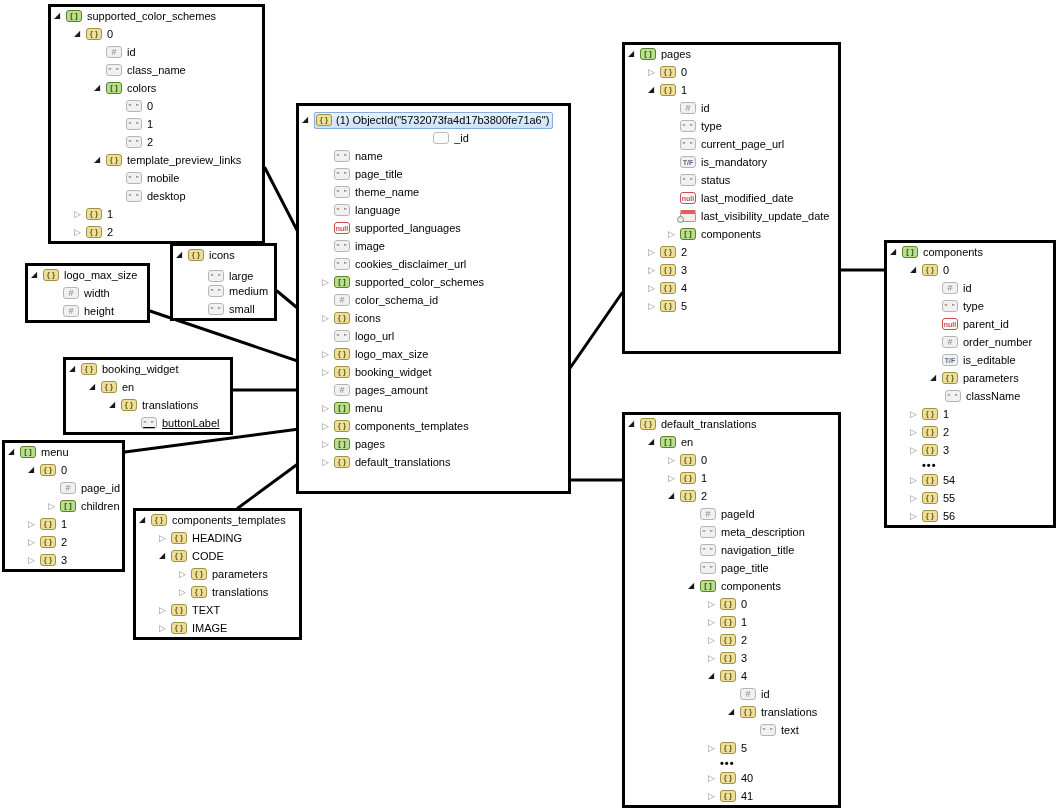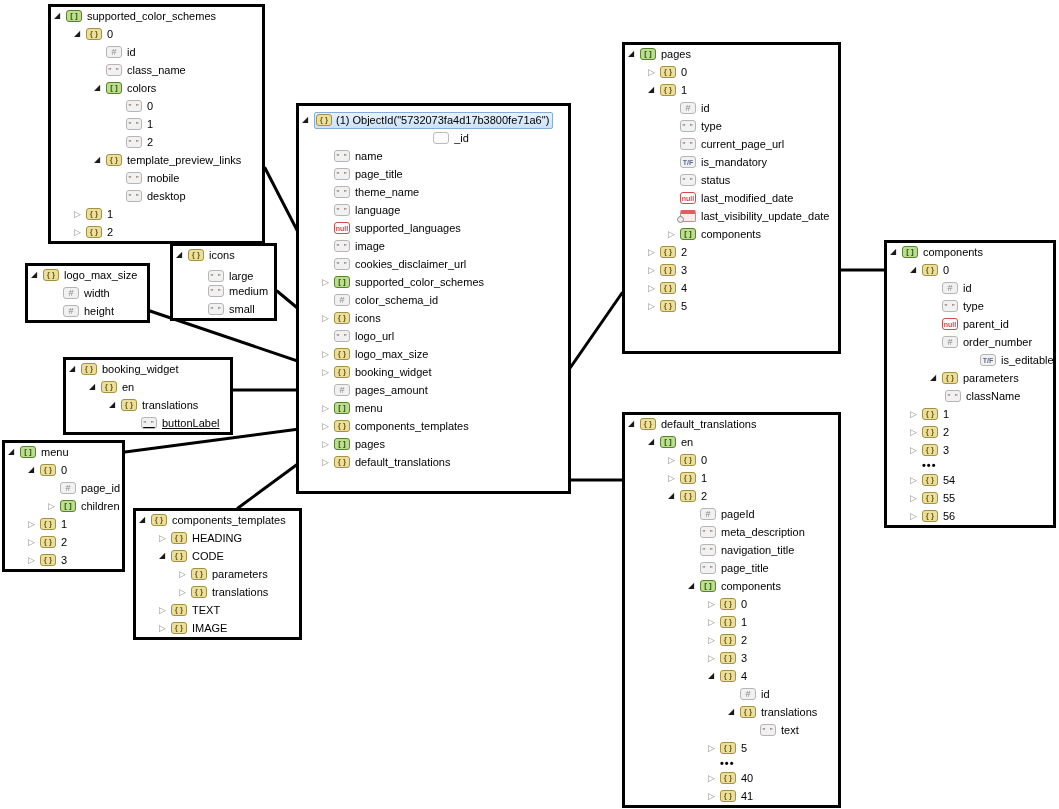--- a/index.html
+++ b/index.html
@@ -448,21 +448,21 @@
       <div class="row" style="padding-left: 43px;">
         <span class="arrow none"></span>
         <span class="ticon null">null</span>
         <span class="label">parent_id</span>
       </div>
       <div class="row" style="padding-left: 43px;">
         <span class="arrow none"></span>
         <span class="ticon number">#</span>
         <span class="label">order_number</span>
       </div>
-      <div class="row" style="padding-left: 43px; margin-left: 38px;">
+      <div class="row" style="padding-left: 43px;">
         <span class="arrow none"></span>
         <span class="ticon boolean">T/F</span>
         <span class="label">is_editable</span>
       </div>
       <div class="row" style="padding-left: 43px;">
         <span class="arrow exp">◢</span>
         <span class="ticon object">{ }</span>
         <span class="label">parameters</span>
       </div>
       <div class="row" style="padding-left: 46px;">

